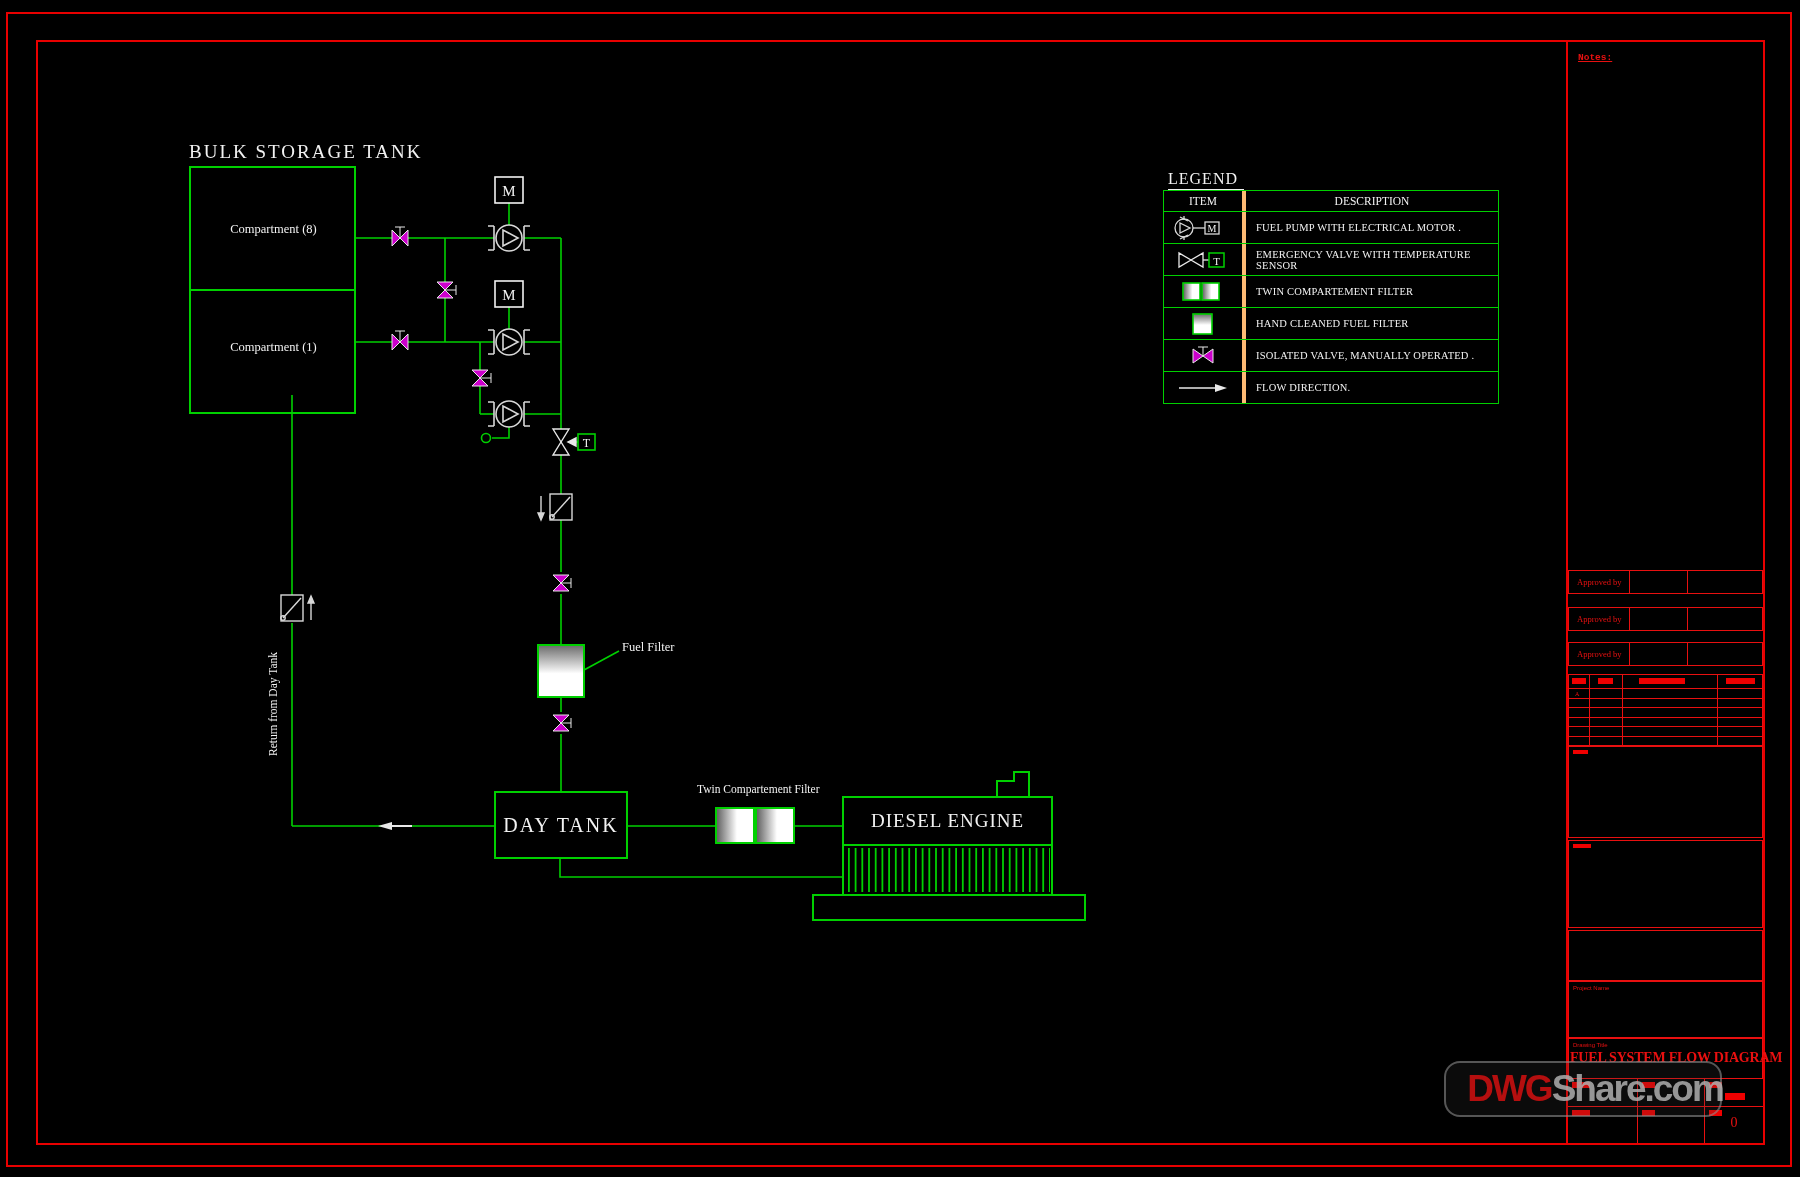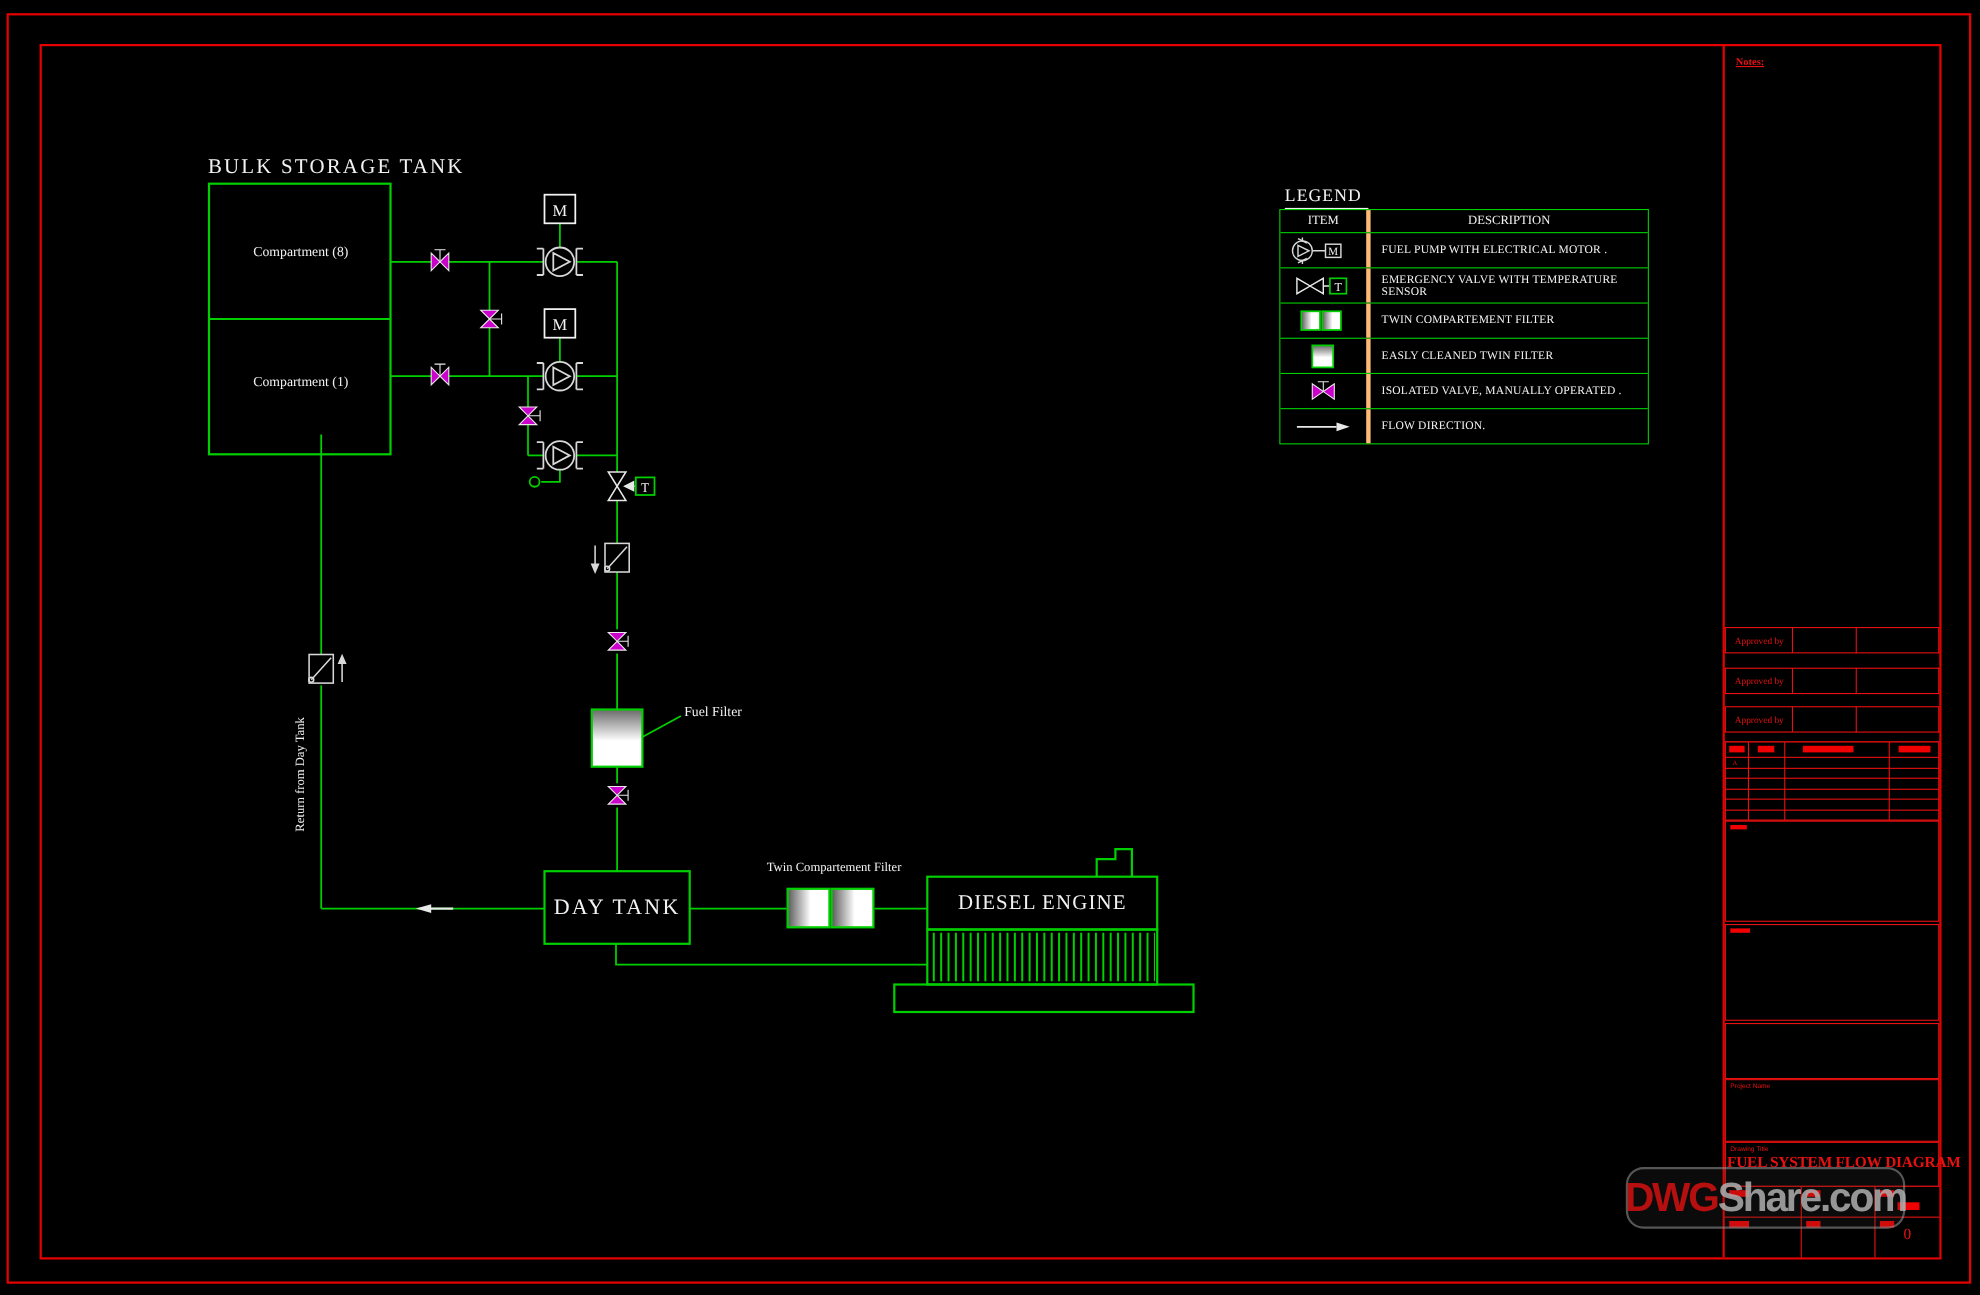--- a/index.html
+++ b/index.html
@@ -32,21 +32,21 @@
   .legend-row.first{border-top:none;}
   .legend-item-cell{width:78px;border-right:4px solid #fdba74;display:flex;
                     align-items:center;justify-content:center;}
   .legend-desc-cell{flex:1;display:flex;align-items:center;padding-left:10px;
                     font-size:10.5px;color:#f2f2f2;letter-spacing:.2px;}
   .legend-header{height:20px;}
   .legend-header .legend-item-cell,.legend-header .hdr-desc{font-size:11.5px;color:#f2f2f2;}
   .legend-header .hdr-desc{flex:1;display:flex;align-items:center;justify-content:center;}
   .legend-data{height:31px;}
   
-  .notes{left:1578px;top:52px;font-size:9.5px;font-weight:bold;text-decoration:underline;}
+  .notes{left:1578px;top:52px;font-size:9.5px;font-weight:bold;text-decoration:underline;font-family:Liberation Mono, monospace;}
   .apv-row{left:1568px;width:195px;height:24px;display:flex;}
   .apv-cell{border:1px solid #e81010;height:100%;box-sizing:border-box;}
   .apv-label{width:62px;font-size:8.5px;color:#e81010;display:flex;align-items:center;
              padding-left:8px;box-sizing:border-box;}
   .apv-mid{width:58px;border-left:none;}
   .apv-end{flex:1;border-left:none;}
   .revtable{left:1568px;top:674px;width:195px;height:72px;background:#e81010;
             display:grid;grid-template-columns:20px 32px 94px 1fr;
             grid-template-rows:13px repeat(6,1fr);gap:1px;
             border:1px solid #e81010;box-sizing:border-box;}
@@ -58,24 +58,24 @@
               font-family:"Liberation Sans",sans-serif;}
   .drawing-title{left:1570px;top:1050px;width:192px;font-size:14px;font-weight:bold;
                  color:#e81010;text-align:center;letter-spacing:-.2px;white-space:nowrap;}
   .tb-grid{left:1568px;top:1078px;width:195px;height:65px;background:#e81010;
            display:grid;grid-template-columns:69px 66px 1fr;grid-template-rows:27px 1fr;
            gap:1px;border-top:1px solid #e81010;box-sizing:border-box;}
   .tb-grid>div{background:#000;position:relative;}
   .rev-zero{position:absolute;left:0;right:0;top:8px;text-align:center;
             font-size:14px;color:#e81010;}
   
-  .watermark{left:1478px;top:1061px;width:250px;height:52px;border:2px solid rgba(150,150,150,.55);
+  .watermark{left:1444px;top:1061px;width:250px;height:52px;border:2px solid rgba(150,150,150,.55);
              border-radius:16px;background:rgba(60,60,60,.18);display:flex;align-items:center;
              justify-content:center;font-family:"Liberation Sans",sans-serif;font-weight:bold;
-             font-size:37px;letter-spacing:-2px;z-index:5;}
+             font-size:37px;letter-spacing:-2px;z-index:5;padding-left:24px;}
   .wm-dwg{color:rgba(200,15,15,.9);}
   .wm-share{color:rgba(175,175,175,.85);}
 </style>
 </head>
 <body>
 
 <div class="sheet">
 
   <div class="abs outer-border"></div>
   <div class="abs inner-border"></div>
@@ -320,21 +320,21 @@
         <svg width="64" height="26" viewBox="0 0 64 26">
           <defs>
               <linearGradient id="lgV" x1="0" y1="0" x2="0" y2="1">
             <stop offset="0" stop-color="#6a6a6a"></stop>
                 <stop offset="0.55" stop-color="#fff"></stop>
               </linearGradient>
             </defs>
           <rect x="22" y="3" width="19" height="20" fill="url(#lgV)" stroke="#00d000" stroke-width="1.6"></rect>
         </svg>
       </div>
-      <div class="legend-desc-cell">EASLY CLEANED TWIN FILTER</div>
+      <div class="legend-desc-cell">HAND CLEANED FUEL FILTER</div>
     </div>
 
     <div class="legend-row legend-data">
       <div class="legend-item-cell">
         <svg width="64" height="26" viewBox="0 0 64 26">
           <g stroke="#e8e8e8" stroke-width="1" fill="#cc00cc">
             <polygon points="22,6 22,20 32,13"></polygon>
               <polygon points="42,6 42,20 32,13"></polygon>
             <path d="M32,13 v-9 M27,4 h10" fill="none"></path>
           </g>

